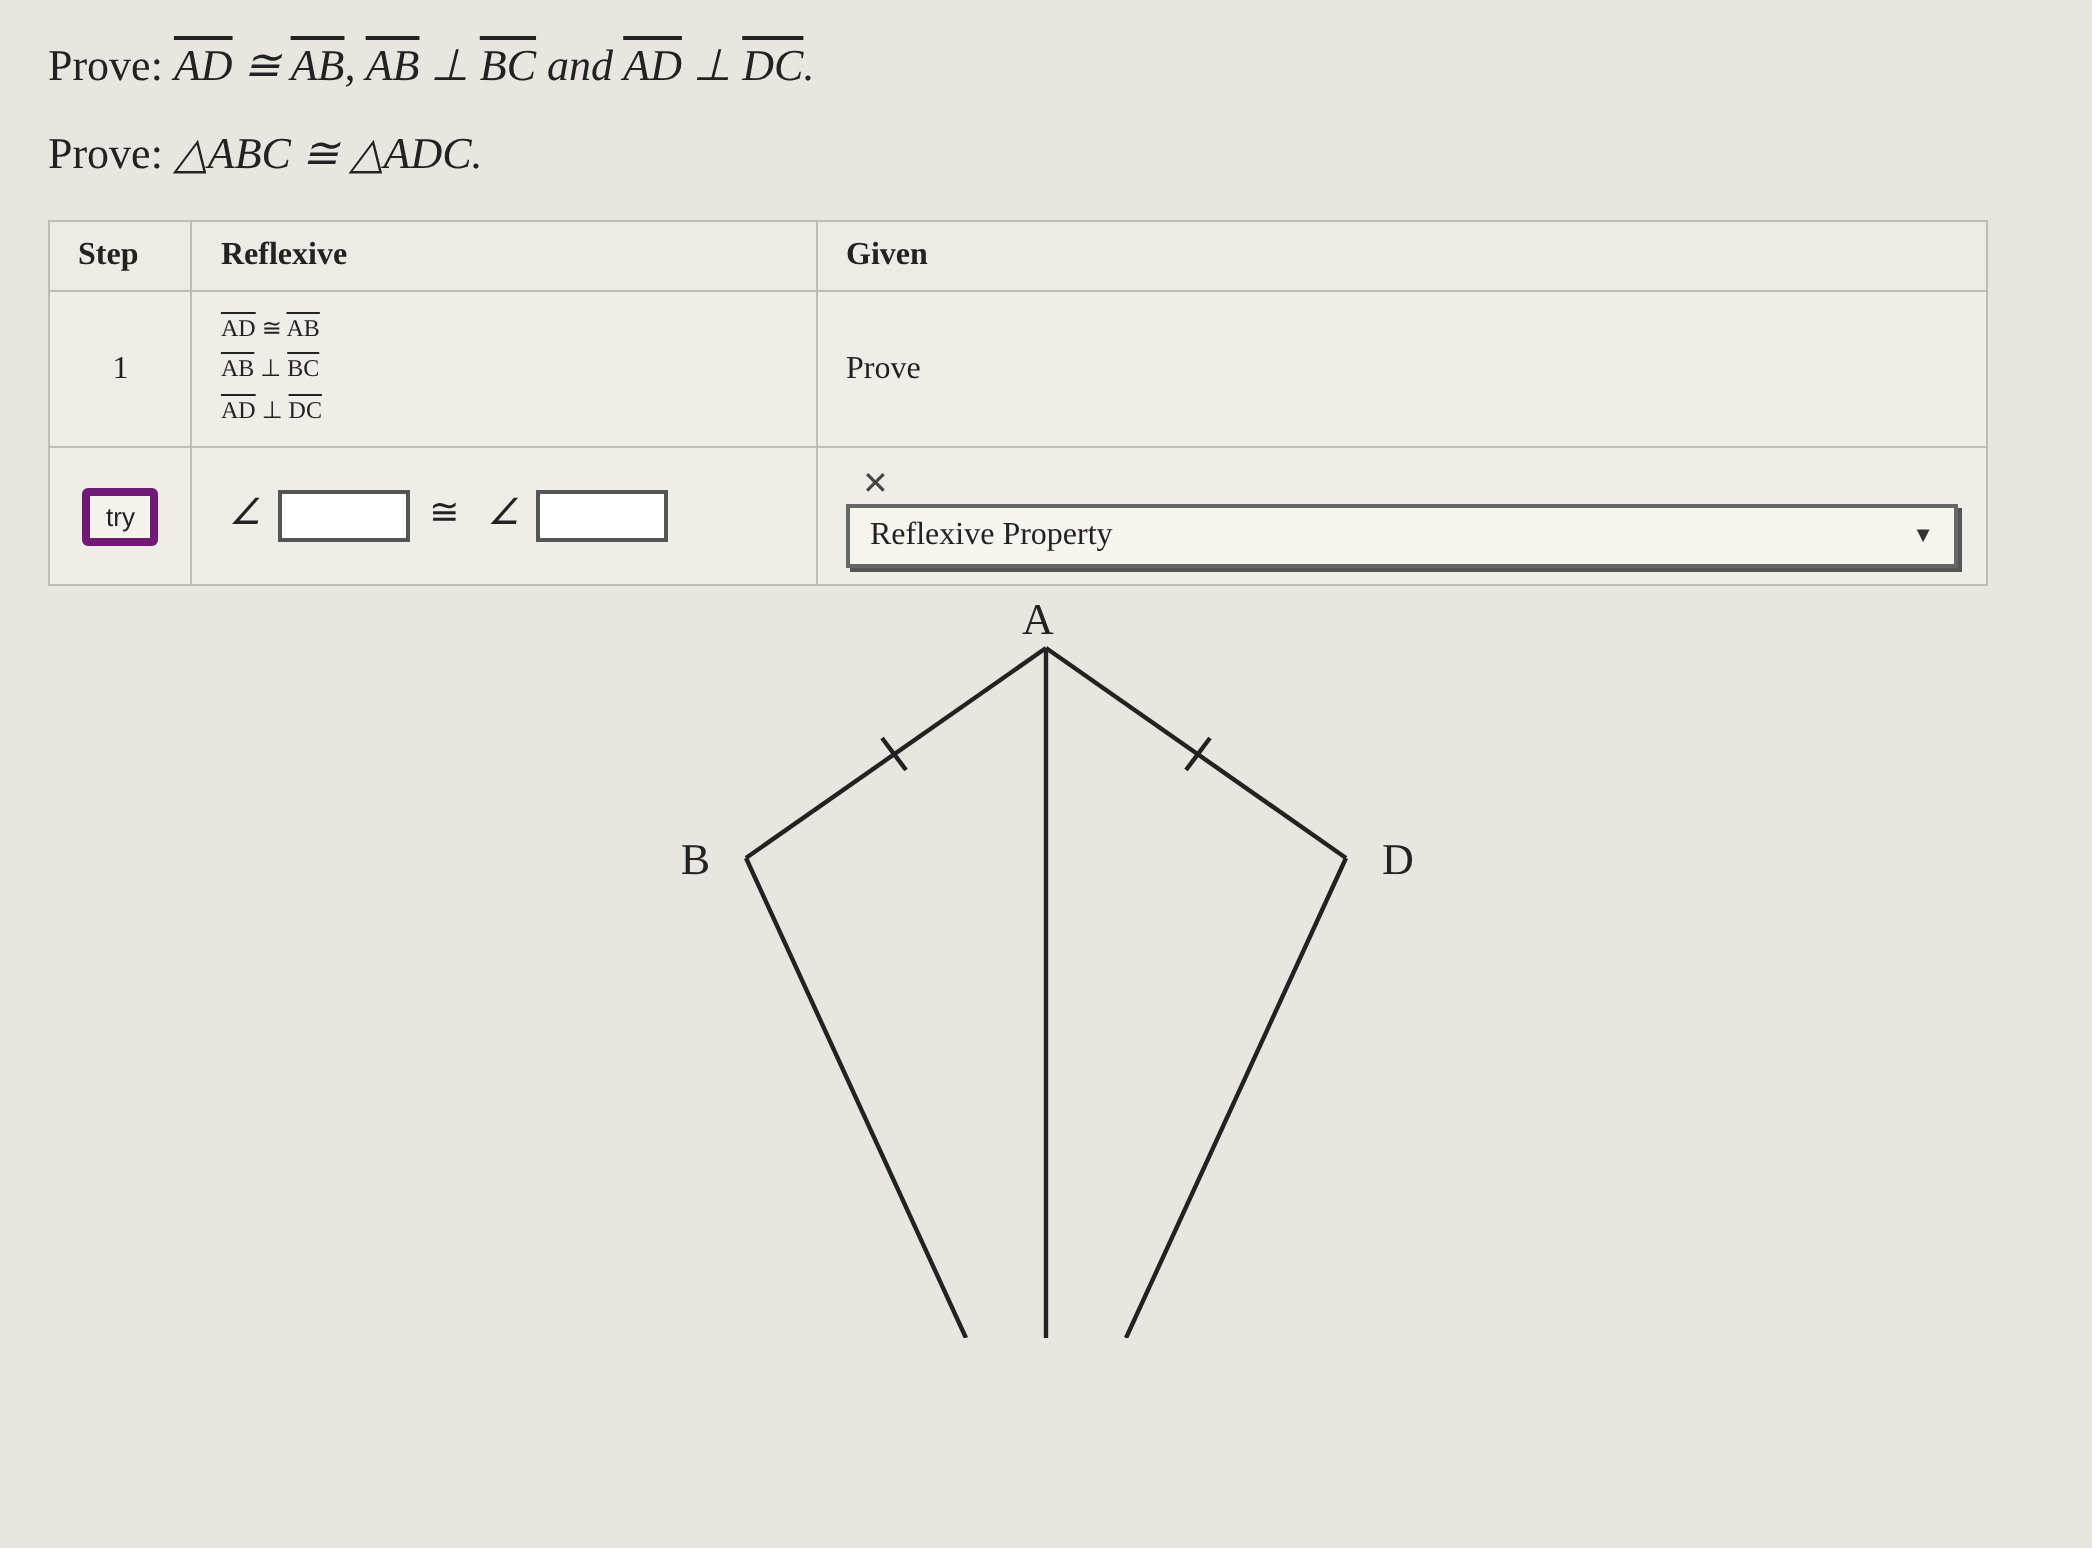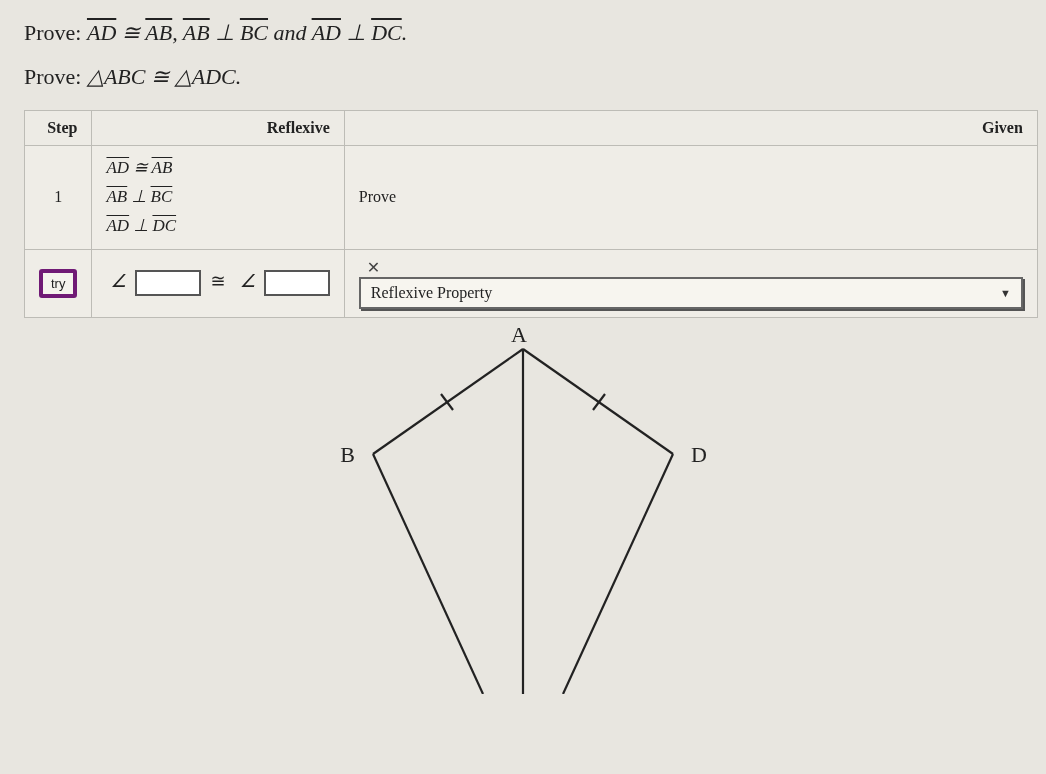--- a/index.html
+++ b/index.html
@@ -21,21 +21,21 @@
     width: 970px;
     background: #efede7;
   }
   .proof-table th, .proof-table td {
     border: 1px solid #bdbcb6;
     padding: 8px 14px;
     font-size: 16px;
     vertical-align: middle;
   }
   .proof-table th {
-    text-align: right;
+    text-align: left;
     font-family: 'Times New Roman', serif;
     font-weight: bold;
     background: #edebe5;
   }
   .step-col { width: 72px; text-align: center; }
   .stmt-col { width: 320px; }
   .try-btn {
     display: inline-block;
     border: 4px solid #701a75;
     border-radius: 3px;
@@ -59,32 +59,32 @@
     font-family: Arial, sans-serif;
     font-size: 16px;
     color: #444;
     padding: 0 8px;
     cursor: pointer;
   }
   .reason-select {
     display: inline-flex;
     align-items: center;
     justify-content: space-between;
-    width: 664px;
+    width: 556px;
     height: 32px;
     border: 2px solid #666;
     box-shadow: 2px 2px 0 #555;
     background: #f7f5ef;
     padding: 0 10px;
     font-family: Georgia, serif;
     font-size: 16px;
     cursor: pointer;
   }
   .caret-down { font-size: 11px; color: #333; }
-  .stmt-math { font-style: italic; font-size: 17px; line-height: 1.7; }
+  .stmt-math { font-size: 12px; line-height: 1.7; }
   .diagram-wrap {
     margin-top: 6px;
     text-align: center;
   }
   svg { display: block; margin: 0 auto; }
 </style>
 </head>
 <body>
 
 <div class="given-prove">

